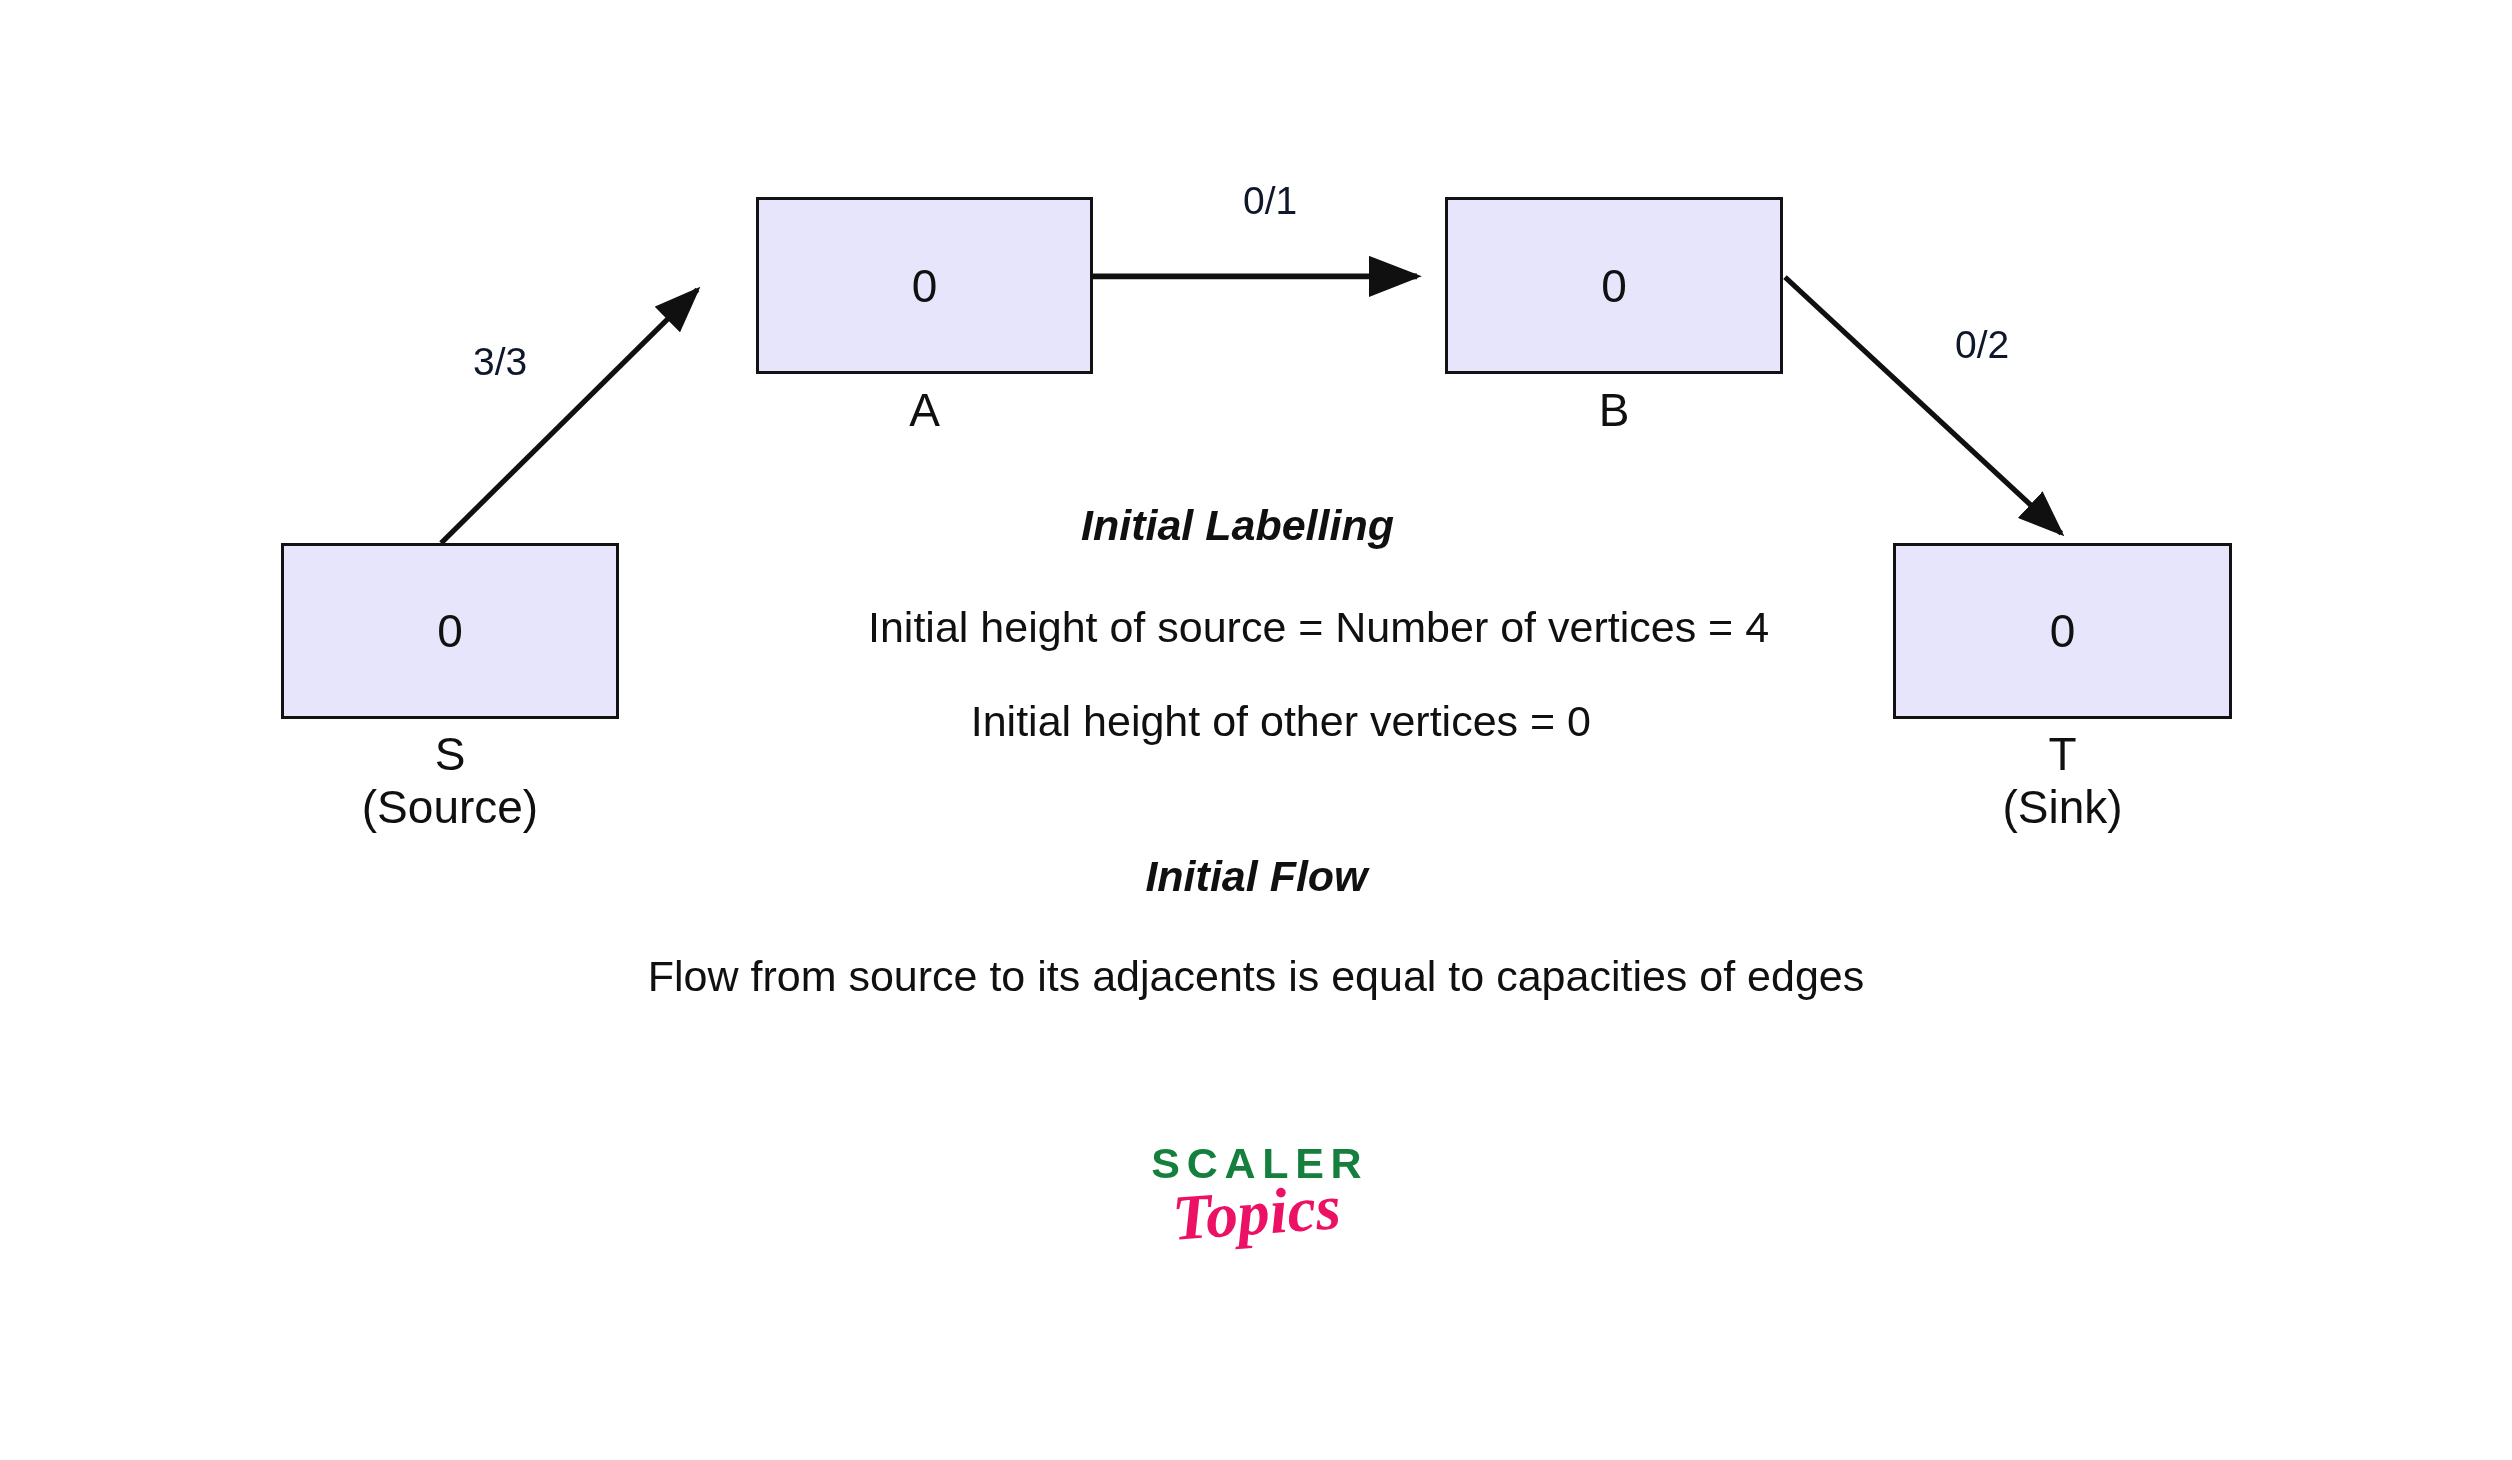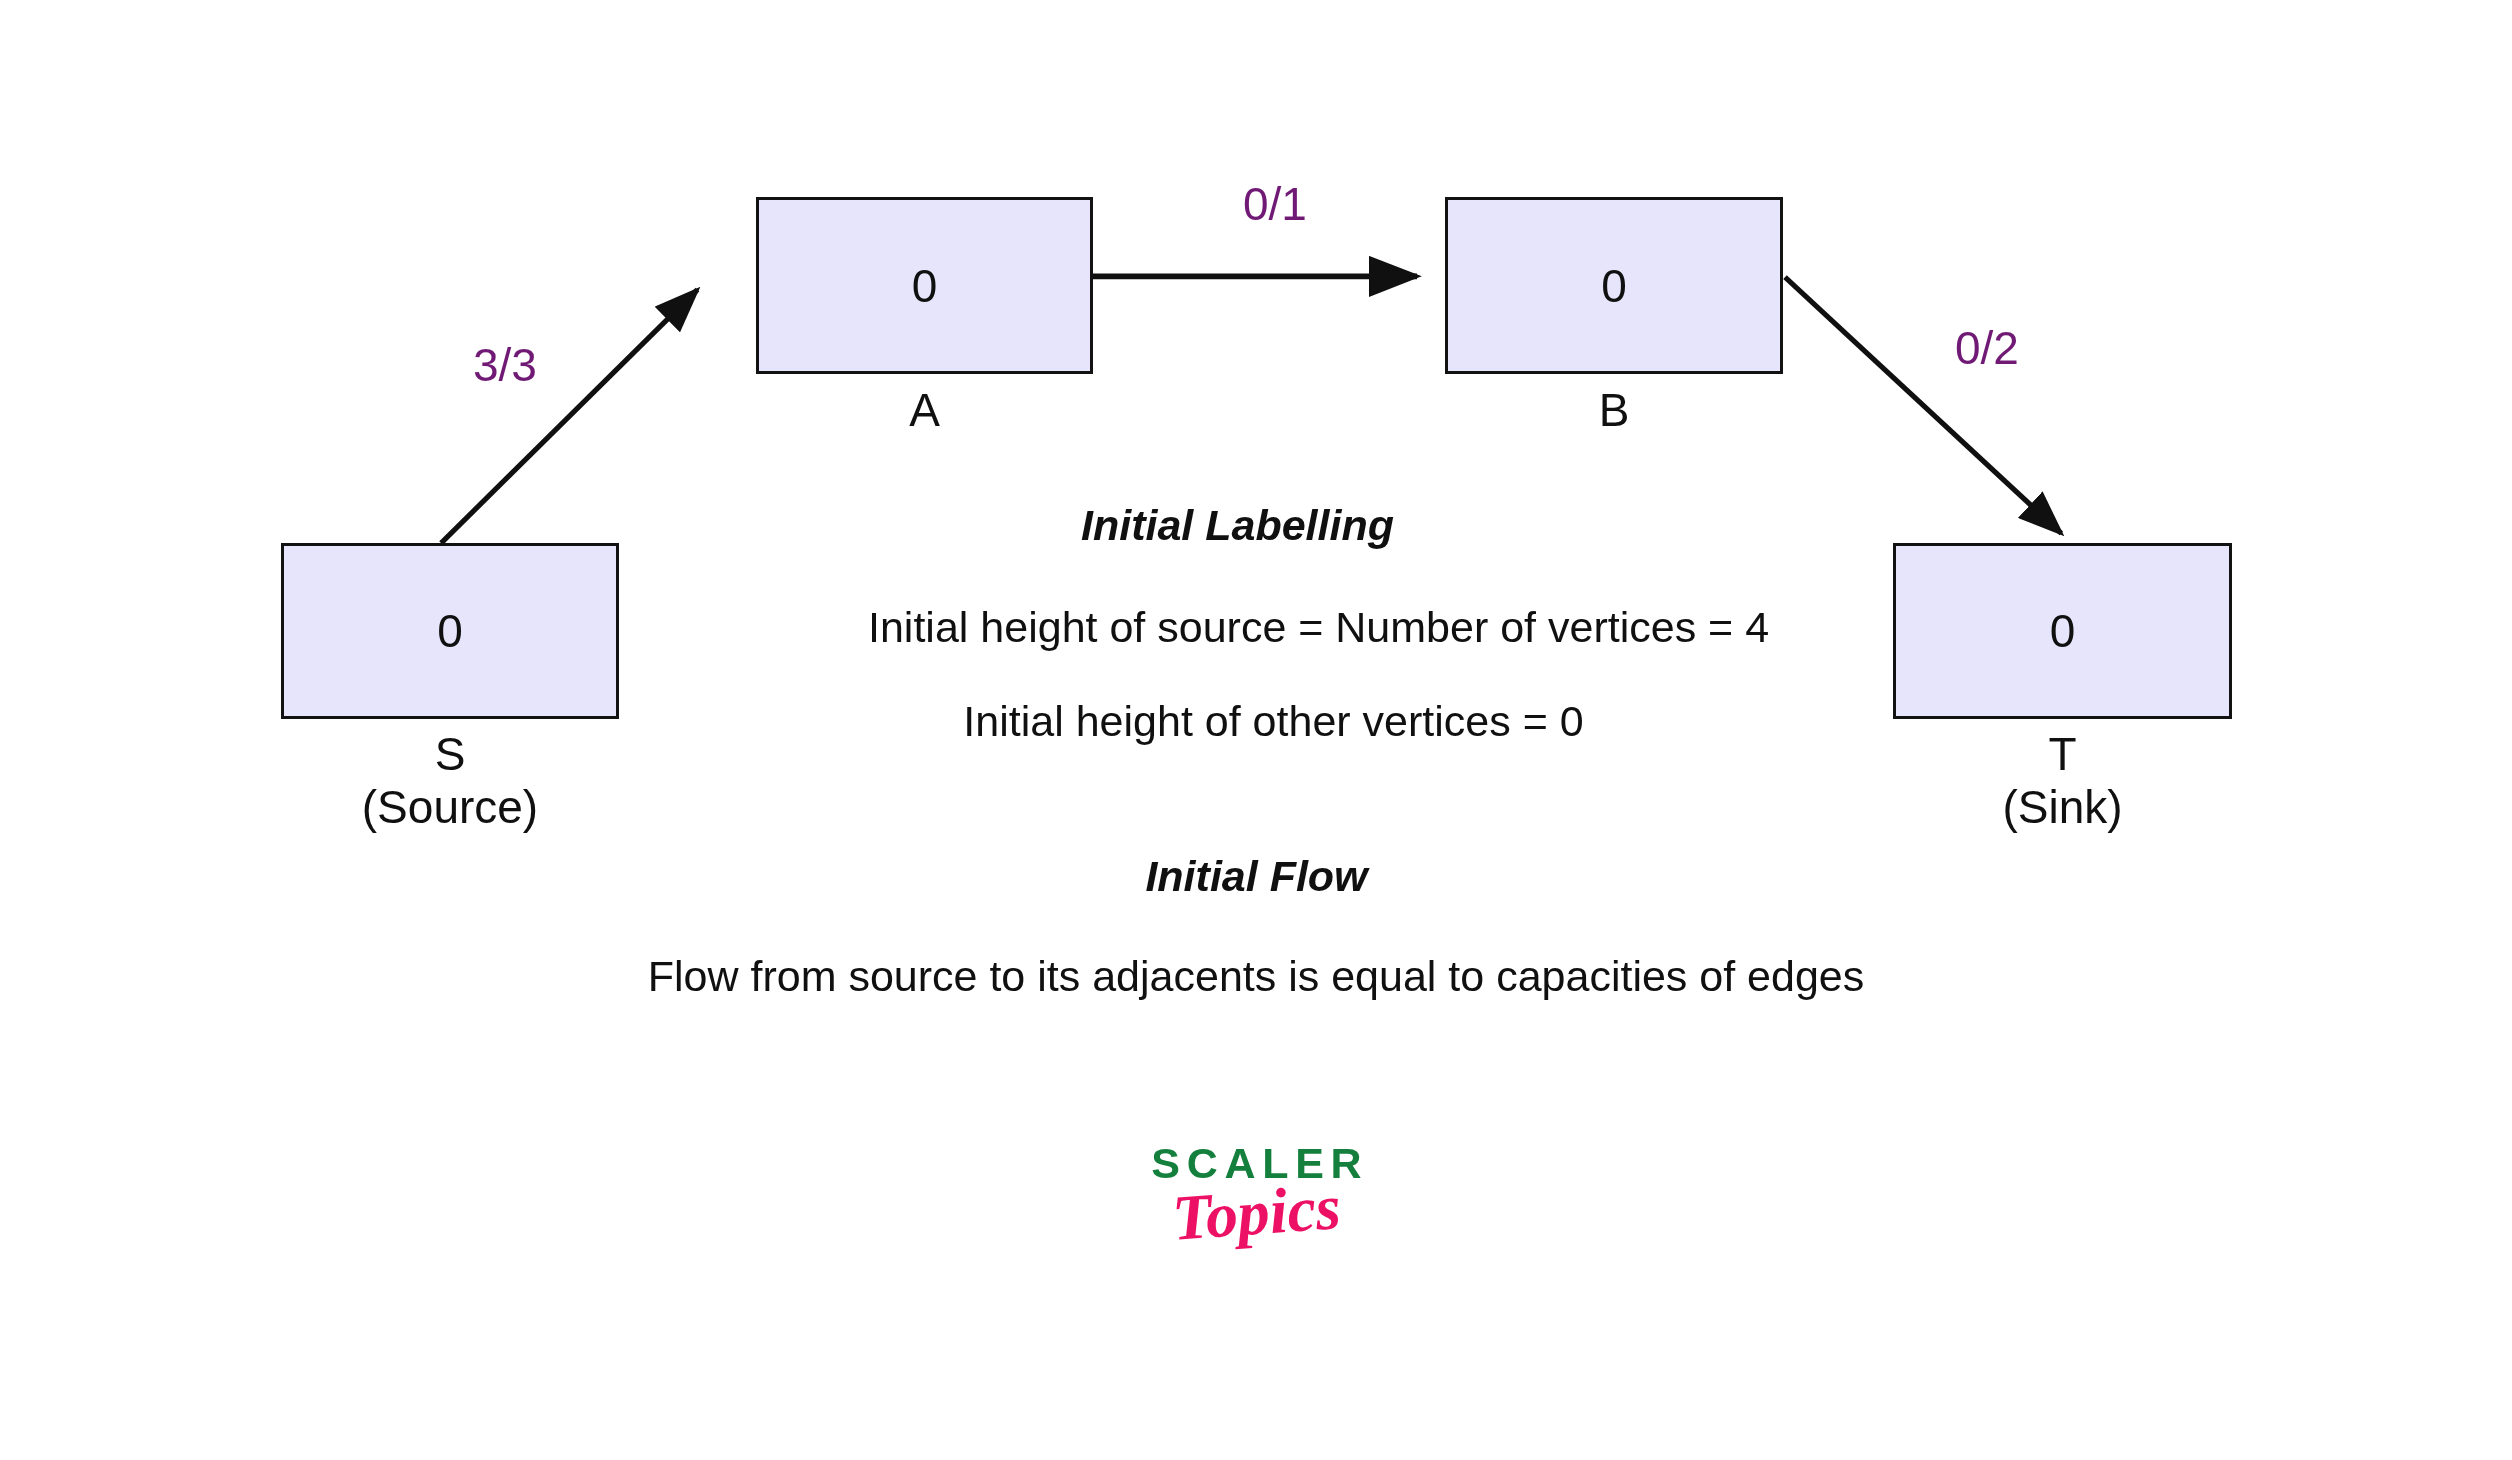--- a/index.html
+++ b/index.html
@@ -33,22 +33,22 @@
   .node-caption {
     position: absolute;
     text-align: center;
     font-size: 46px;
     color: #101010;
     line-height: 1.16;
     white-space: pre-line;
   }
   .edge-label {
     position: absolute;
-    font-size: 46px;
-    color: #701a75;
+    font-size: 39px;
+    color: #0f172a;
     white-space: nowrap;
     line-height: 1;
   }
   .text-block {
     position: absolute;
     text-align: center;
     color: #101010;
     white-space: nowrap;
     line-height: 1;
   }
@@ -136,21 +136,21 @@
   </div>
   <div class="node-caption" style="left:1893px; top:728px; width:339px;">T
 (Sink)</div>
 
   <div class="edge-label" style="left:473px; top:342px;">3/3</div>
   <div class="edge-label" style="left:1243px; top:181px;">0/1</div>
   <div class="edge-label" style="left:1955px; top:325px;">0/2</div>
 
   <div class="text-block tb-head" style="left:868px; top:504px; width:739px;">Initial Labelling</div>
   <div class="text-block tb-line" style="left:868px; top:606px; width:739px;">Initial height of source = Number of vertices = 4</div>
-  <div class="text-block tb-line" style="left:904px; top:700px; width:739px;">Initial height of other vertices = 0</div>
+  <div class="text-block tb-line" style="left:852px; top:700px; width:739px;text-align:right;">Initial height of other vertices = 0</div>
 
   <div class="text-block tb-head" style="left:887px; top:855px; width:739px;">Initial Flow</div>
   <div class="text-block tb-line" style="left:554px; top:955px; width:1404px;">Flow from source to its adjacents is equal to capacities of edges</div>
 
   <div id="logo">
     <div id="logo-scaler">SCALER</div>
     <div id="logo-topics">Topics</div>
   </div>
 
 </div>

